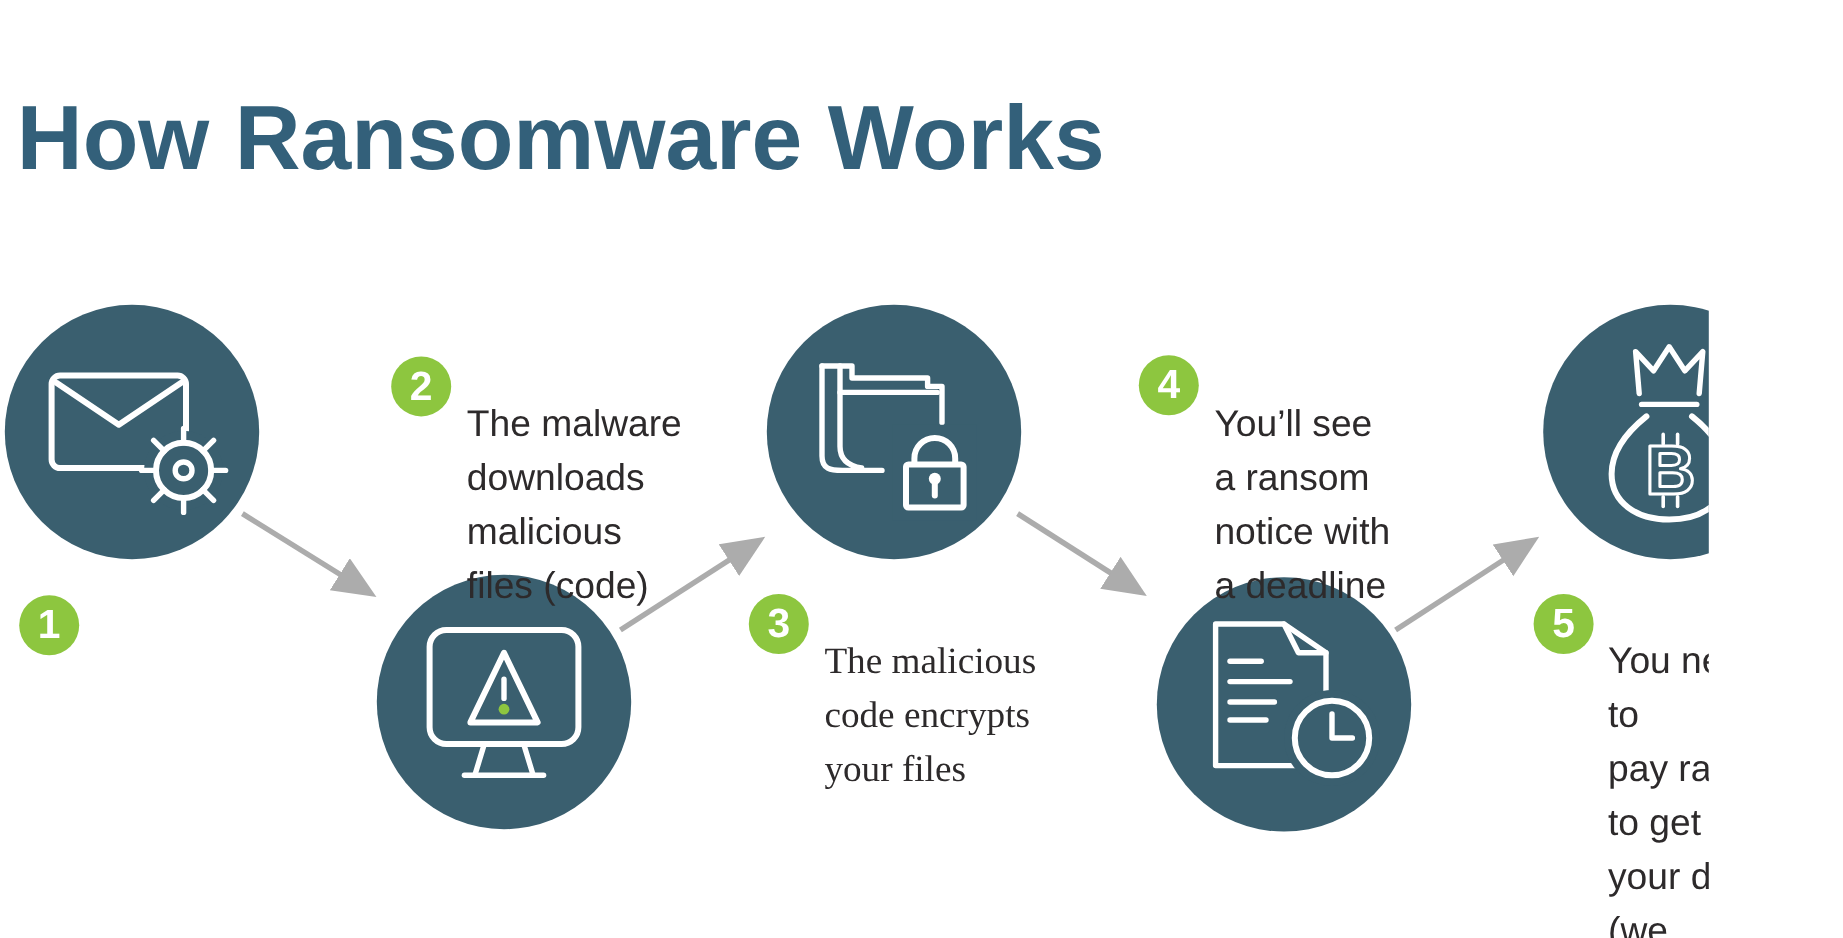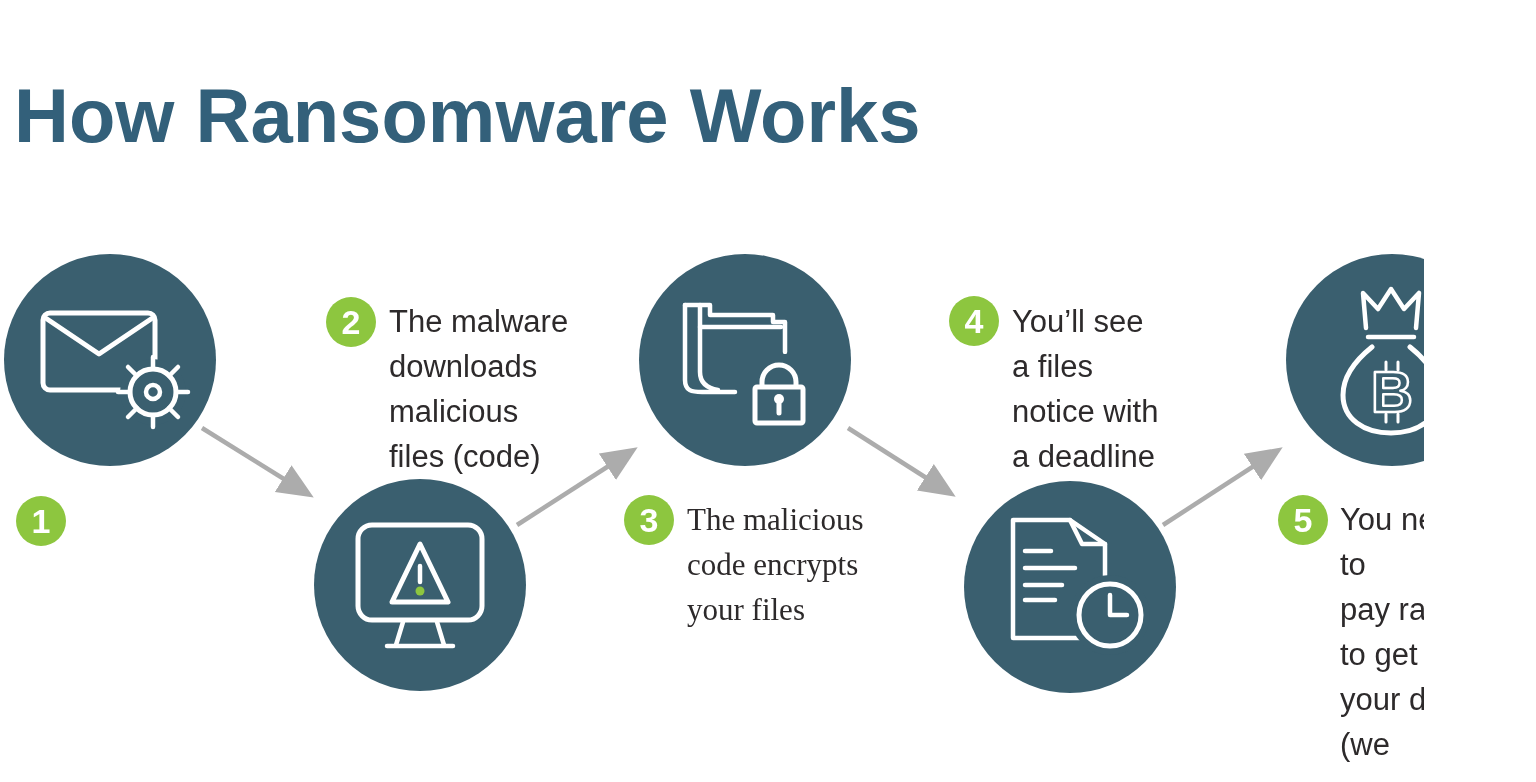--- a/index.html
+++ b/index.html
@@ -42,20 +42,21 @@
     align-items: center;
     justify-content: center;
   }
   .step-label {
     position: absolute;
     font-size: 31px;
     line-height: 45px;
     font-weight: 500;
     color: #2D2A2B;
     white-space: pre-line;
+    margin-top: 31px;
   }
   .icon-svg { position: absolute; display: block; }
   .arrows { position: absolute; left: 0; top: 0; pointer-events: none; }
 </style>
 </head>
 <body>
 
 <div class="canvas">
 
   <div class="title">How Ransomware Works</div>
@@ -141,21 +142,21 @@
       <line x1="20" y1="86" x2="50" y2="86"></line>
     </g>
     <circle cx="105" cy="101" r="40" fill="#3A5F6F" stroke="none"></circle>
     <circle cx="105" cy="101" r="31" stroke-width="5"></circle>
     <path d="M 105,81 L 105,101 L 122,101" stroke-width="4.5"></path>
   </svg>
   <div class="badge" style="left:949px; top:296px;">
     <span>4</span>
   </div>
   <div class="step-label" style="left:1012px; top:299px;">You’ll see
-a files
+a ransom
 notice with
 a deadline</div>
 
   <div class="circle" style="left:1286px; top:254px;"></div>
   <svg class="icon-svg" style="left:1330px; top:283px;" width="125" height="155" viewBox="0 0 125 155" fill="none" stroke="#FFFFFF" stroke-linecap="round" stroke-linejoin="round">
     <path d="M 36,45 L 33,10 L 48,26 L 61,6 L 74,26 L 89,10 L 86,45" stroke-width="4.5"></path>
     <line x1="38" y1="54" x2="84" y2="54" stroke-width="4.5"></line>
     <path d="M 42,64 C 22,80 13,96 13,112 C 13,136 34,150 61,150 C 88,150 109,136 109,112 C 109,96 100,80 80,64" stroke-width="5"></path>
     <line x1="56" y1="79" x2="56" y2="87" stroke-width="3"></line>
     <line x1="68" y1="79" x2="68" y2="87" stroke-width="3"></line>

